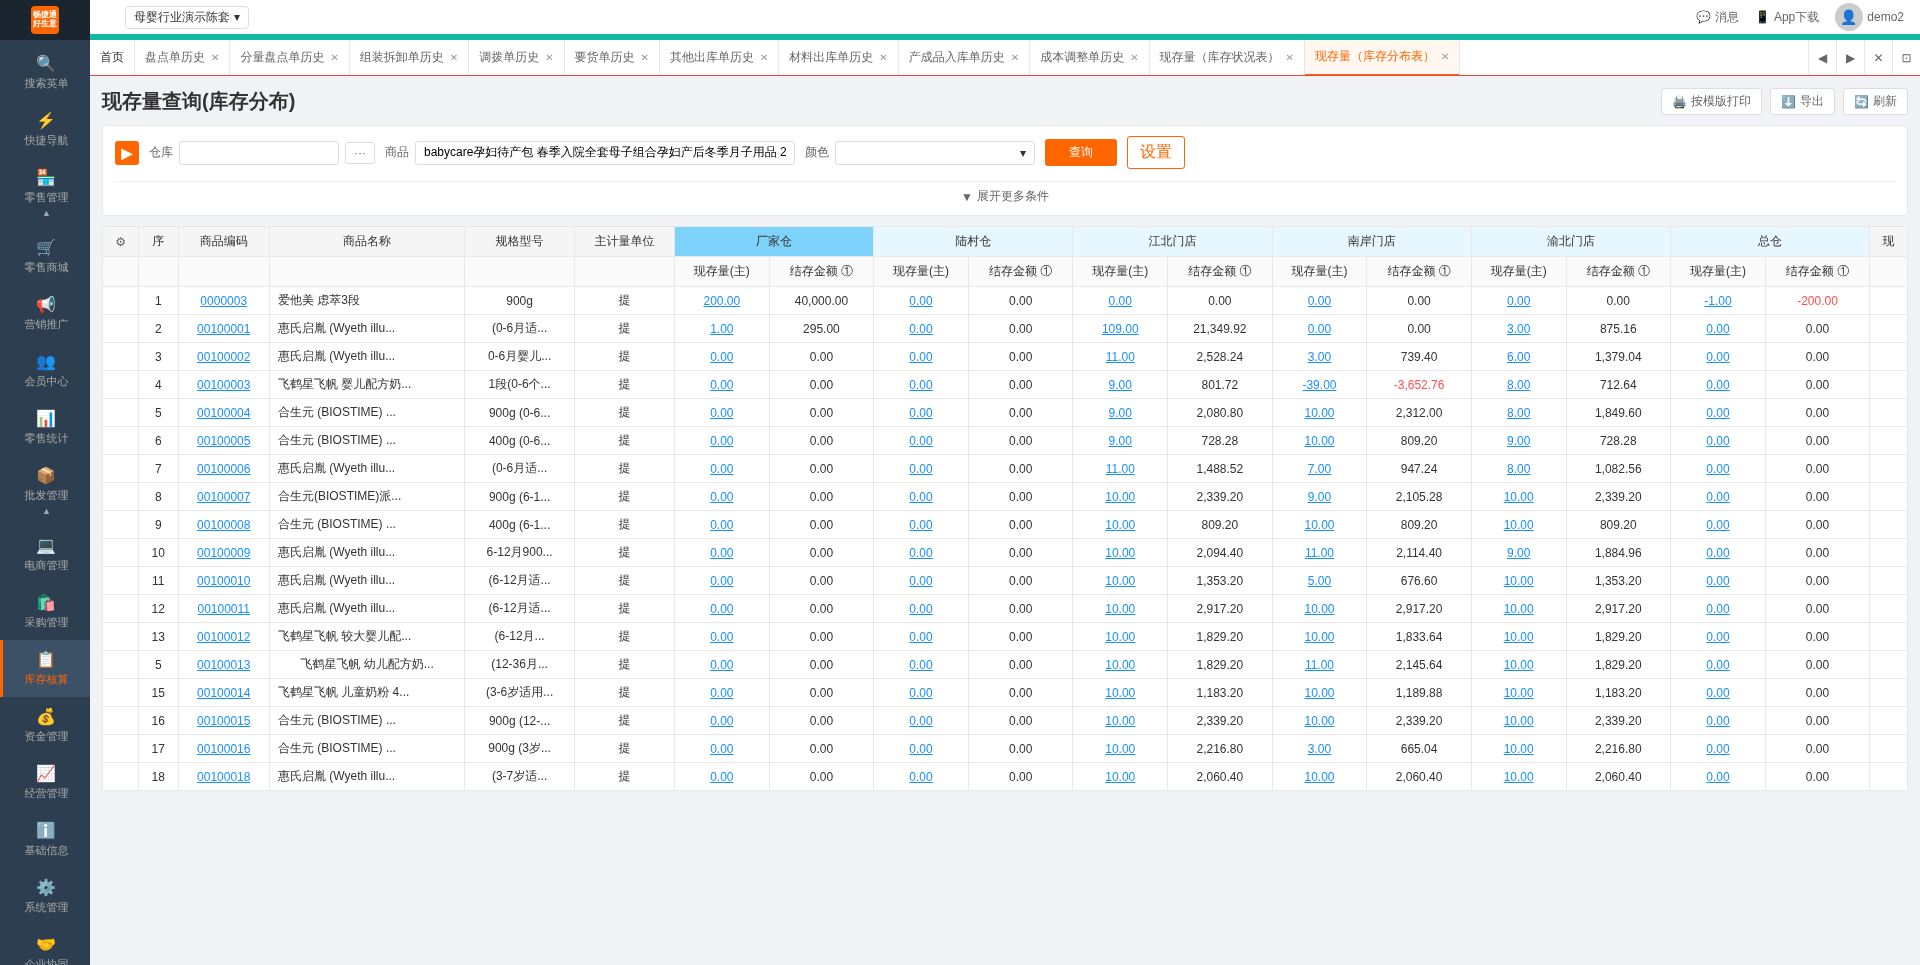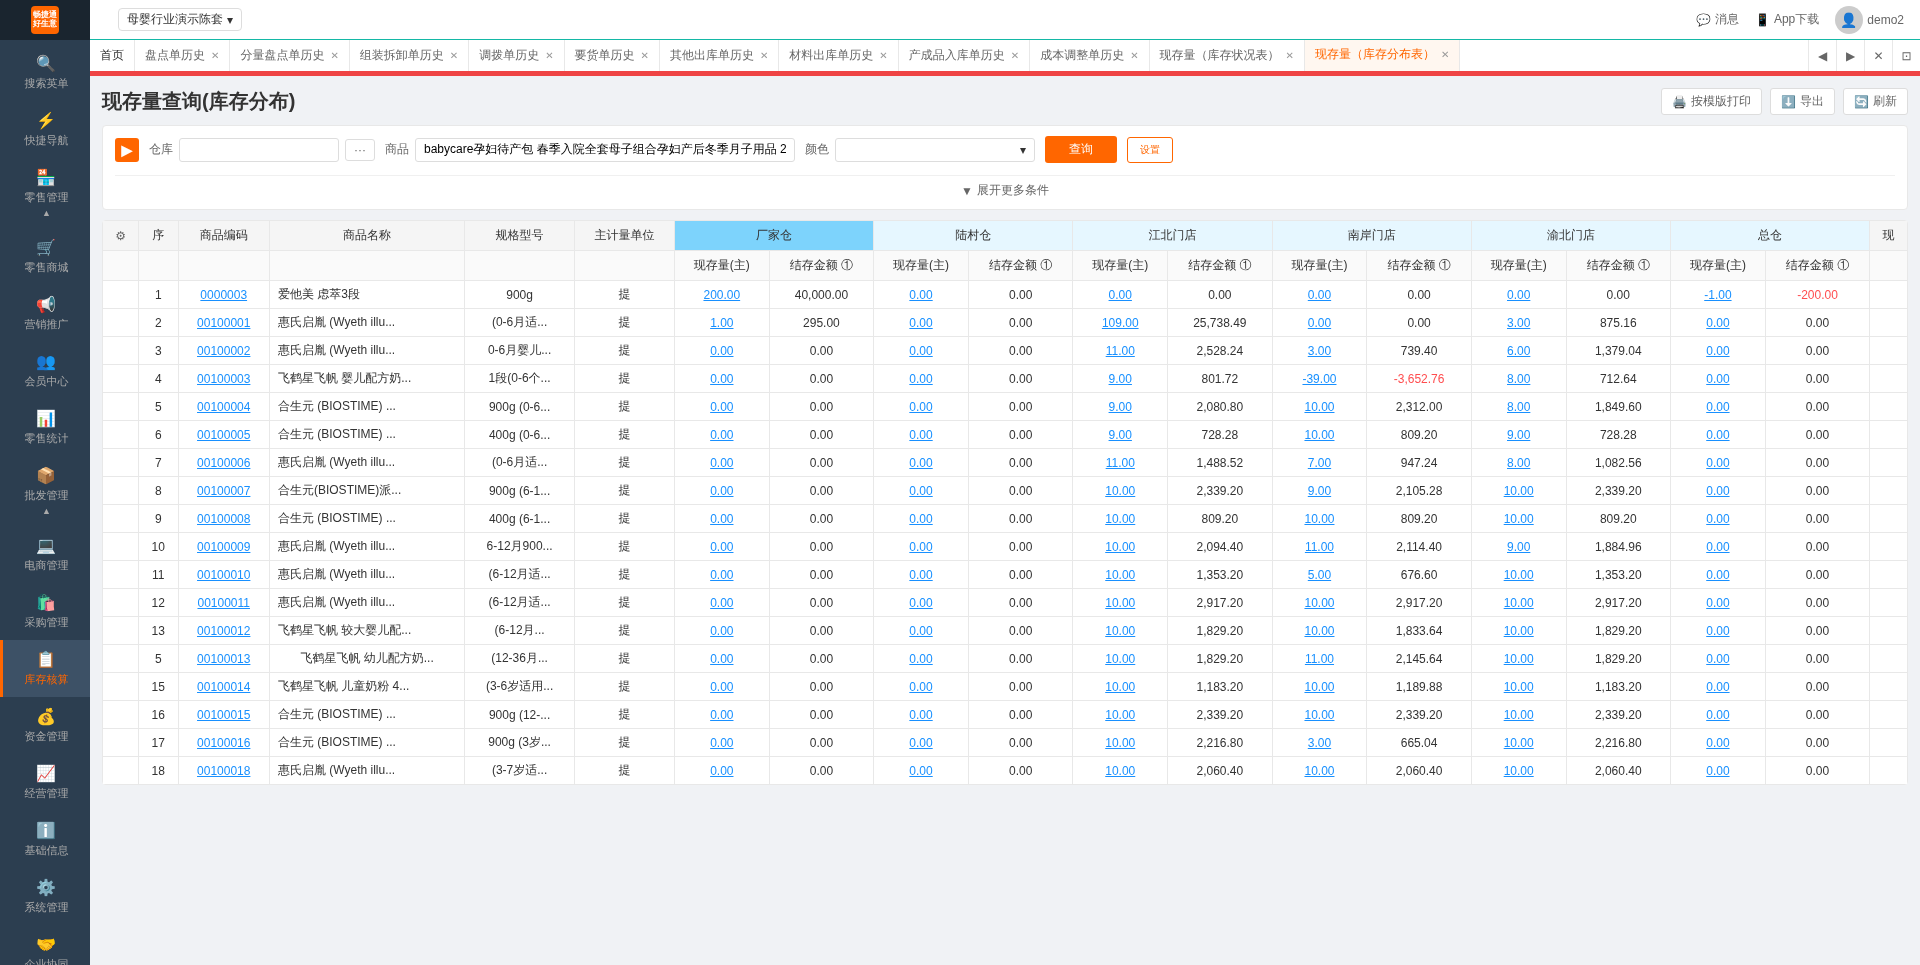--- a/index.html
+++ b/index.html
@@ -6,39 +6,39 @@
     body { font-family: 'Microsoft YaHei', Arial, sans-serif; font-size: 12px; background: #f0f2f5; color: #333; overflow: hidden; }
 
     
     .top-bar {
       height: 40px;
       background: #fff;
       display: flex;
       align-items: center;
       justify-content: space-between;
       padding: 0 16px;
-      border-bottom: 1px solid #14b8a6;
+      border-bottom: 6px solid #14b8a6;
       position: fixed;
-      top: 0; left: 4px; right: 0;
+      top: 0; left: 11px; right: 0;
       z-index: 1000;
     }
     .top-bar-left { display: flex; align-items: center; gap: 8px; }
     .logo-icon { width: 28px; height: 28px; background: #ff6600; border-radius: 4px; display: flex; align-items: center; justify-content: center; color: white; font-size: 10px; font-weight: bold; }
     .store-selector { display: flex; align-items: center; gap: 4px; border: 1px solid #ddd; border-radius: 4px; padding: 2px 8px; cursor: pointer; font-size: 12px; color: #333; }
     .top-bar-right { display: flex; align-items: center; gap: 16px; }
     .top-btn { display: flex; align-items: center; gap: 4px; color: #666; cursor: pointer; font-size: 12px; }
     .avatar { width: 28px; height: 28px; border-radius: 50%; background: #ccc; display: flex; align-items: center; justify-content: center; overflow: hidden; }
 
     
     .nav-tabs {
       height: 36px;
       background: #fff;
       display: flex;
       align-items: center;
-      border-bottom: 5px solid #ef4444;
+      border-bottom: 1px solid #ef4444;
       position: fixed;
       top: 40px; left: 90px; right: 0;
       z-index: 999;
       overflow: hidden;
     }
     .nav-tab {
       display: flex;
       align-items: center;
       padding: 0 10px;
       height: 36px;
@@ -144,21 +144,21 @@
       border: 1px solid #ddd; border-radius: 3px; padding: 4px 8px;
       font-size: 12px; outline: none; width: 160px;
     }
     .search-input-long { width: 380px; }
     .search-btn {
       background: #ff6600; color: #fff; border: none; border-radius: 3px;
       padding: 5px 24px; cursor: pointer; font-size: 12px;
     }
     .settings-btn {
       background: #fff; color: #ff6600; border: 1px solid #ff6600; border-radius: 3px;
-      padding: 5px 12px; cursor: pointer; font-size: 10px;
+      padding: 5px 12px; cursor: pointer; font-size: 16px;
     }
     .expand-conditions {
       display: flex; align-items: center; gap: 4px;
       color: #666; cursor: pointer; font-size: 12px;
       width: 100%; justify-content: center;
       border-top: 1px solid #f0f0f0; padding-top: 6px; margin-top: 2px;
     }
     .ellipsis-btn {
       border: 1px solid #ddd; background: #fff; padding: 3px 8px;
       border-radius: 3px; cursor: pointer; color: #666; font-size: 12px;
@@ -489,21 +489,21 @@
     <td>2</td>
     <td class="link-text">00100001</td>
     <td style="text-align:left;">惠氏启胤 (Wyeth illu...</td>
     <td>(0-6月适...</td>
     <td>提</td>
     <td class="link-text">1.00</td>
     <td>295.00</td>
     <td class="link-text">0.00</td>
     <td>0.00</td>
     <td class="link-text">109.00</td>
-    <td>25,738.49</td>
+    <td>21,349.92</td>
     <td class="link-text ">0.00</td>
     <td class="">0.00</td>
     <td class="link-text">3.00</td>
     <td>875.16</td>
     <td class="link-text ">0.00</td>
     <td class="">0.00</td>
     <td></td>
   </tr>
             <tr>
     <td class="settings-icon-cell"></td>

